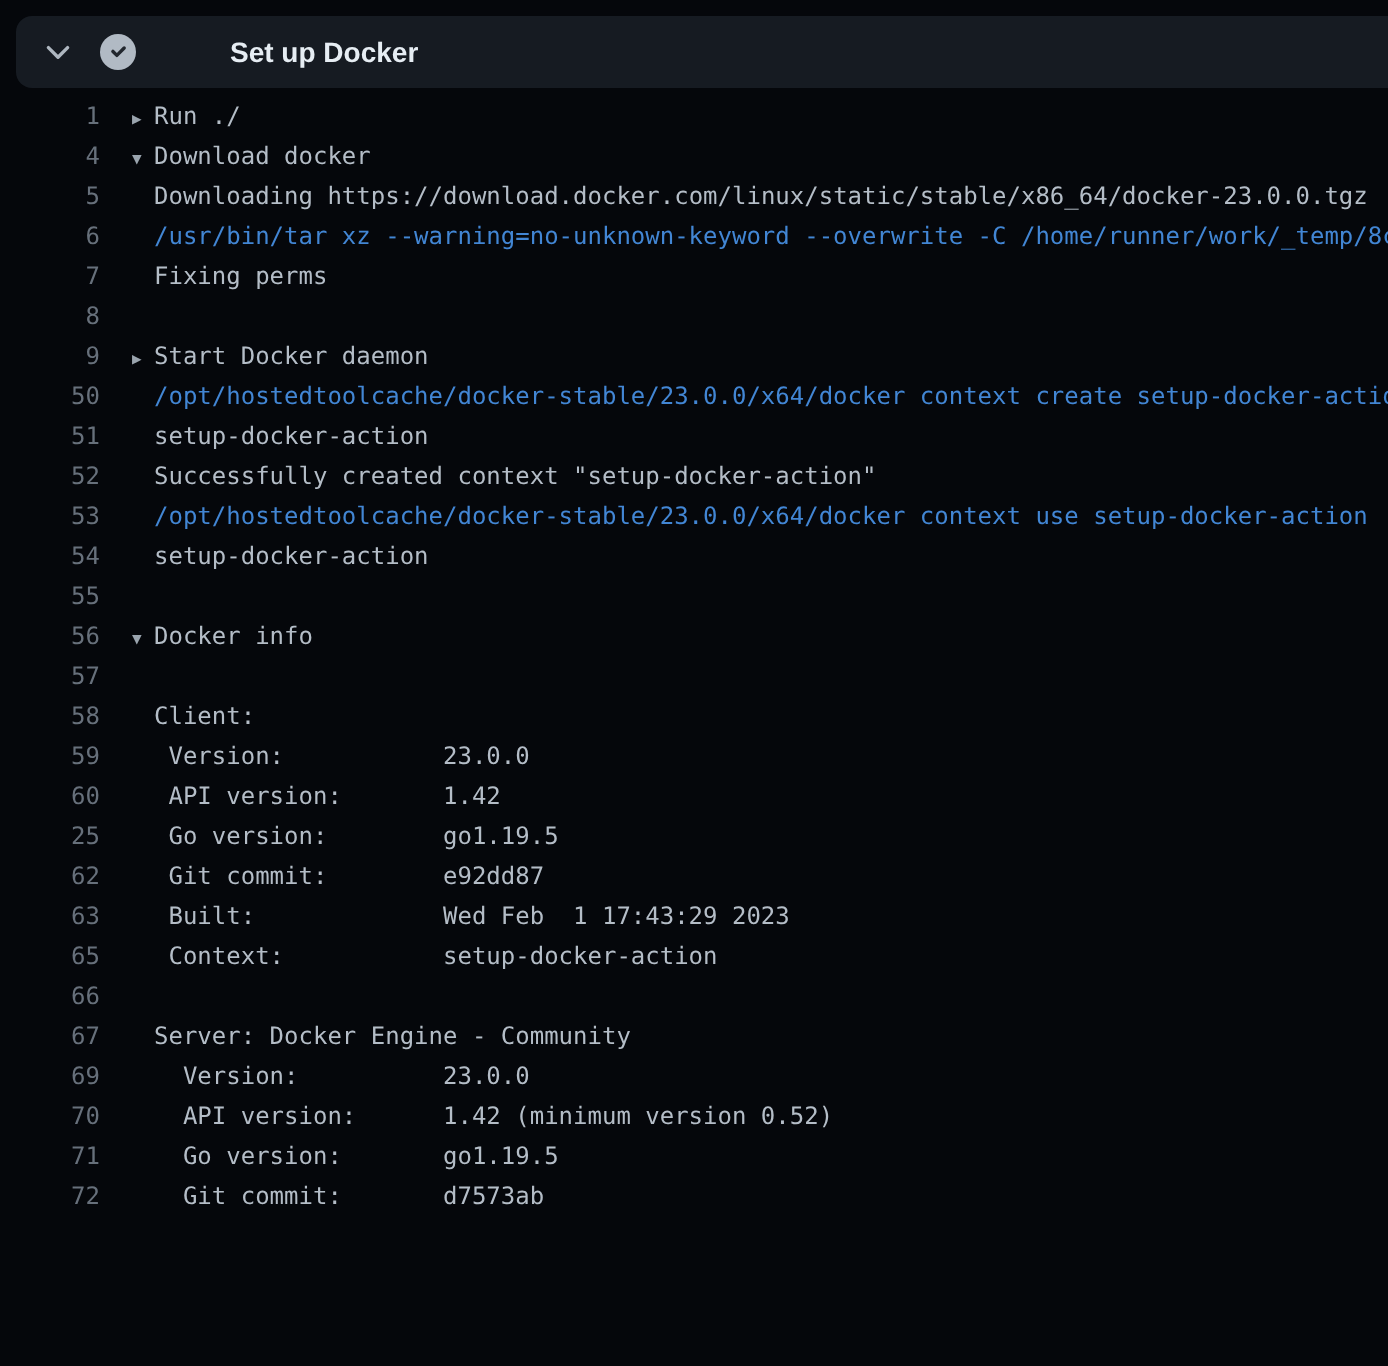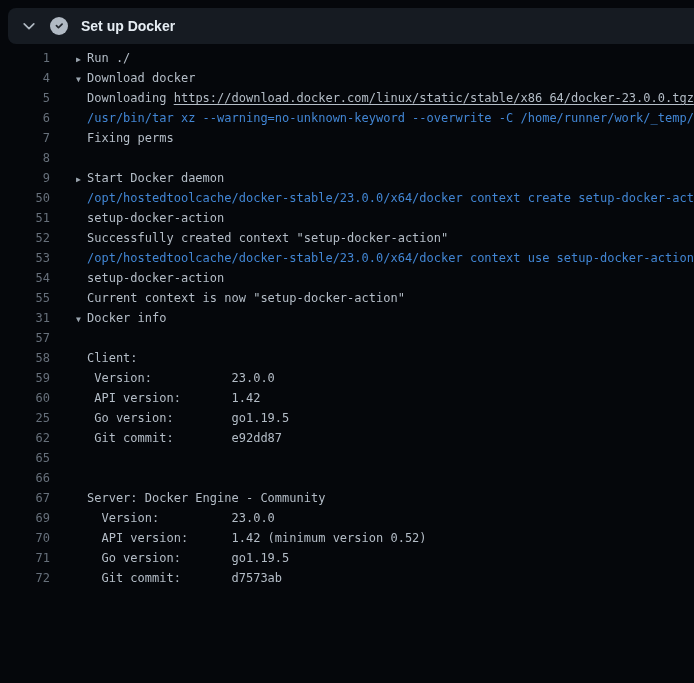--- a/index.html
+++ b/index.html
@@ -32,33 +32,34 @@
   .chevron{
     color:var(--icon-color);
     width:16px;height:16px;flex:none;display:flex;align-items:center;justify-content:center;
   }
   .check-badge{
     width:18px;height:18px;flex:none;display:flex;align-items:center;justify-content:center;
   }
   .step-title{
     font:600 14px "Liberation Sans",sans-serif;
     color:var(--title-color);
+    margin-left:34px;
   }
   .log{
     position:absolute;top:48px;left:0;right:0;
     font:12px/20px "DejaVu Sans Mono",monospace;
   }
   .row{display:flex;height:20px;white-space:pre;align-items:baseline;}
   .row.group{cursor:pointer;}
   .num{flex:none;width:50px;text-align:right;color:var(--line-number-color);cursor:pointer;}
-  .body{flex:none;margin-left:26px;white-space:pre;}
+  .body{flex:none;margin-left:16px;white-space:pre;}
   .arrow{display:inline-block;width:11px;font-size:8px;color:var(--arrow-color);}
   .seg-plain{color:var(--log-text-color);}
   .seg-command{color:var(--command-color);}
-  .seg-link{color:var(--log-text-color);text-decoration:underline;text-underline-offset:2px;cursor:pointer;}
+  .seg-link{color:var(--log-text-color);text-underline-offset:2px;cursor:pointer;}
 </style>
 </head>
 <body>
 
 <div class="step-header">
   <span class="chevron">
     <svg viewBox="0 0 16 16" width="16" height="16" aria-hidden="true">
       <path d="M3.2 5.8 8 10.6l4.8-4.8" fill="none" stroke="currentColor" stroke-width="1.7" stroke-linecap="round" stroke-linejoin="round"></path>
     </svg>
   </span>
@@ -77,28 +78,29 @@
     <div class="row"><span class="num">5</span><span class="body"><span class="arrow"></span><span class="seg-plain">Downloading </span><span class="seg-link">https://download.docker.com/linux/static/stable/x86_64/docker-23.0.0.tgz</span></span></div>
     <div class="row"><span class="num">6</span><span class="body"><span class="arrow"></span><span class="seg-command">/usr/bin/tar xz --warning=no-unknown-keyword --overwrite -C /home/runner/work/_temp/8c91</span></span></div>
     <div class="row"><span class="num">7</span><span class="body"><span class="arrow"></span><span class="seg-plain">Fixing perms</span></span></div>
     <div class="row"><span class="num">8</span></div>
     <div class="row group"><span class="num">9</span><span class="body"><span class="arrow">▶</span><span class="seg-plain">Start Docker daemon</span></span></div>
     <div class="row"><span class="num">50</span><span class="body"><span class="arrow"></span><span class="seg-command">/opt/hostedtoolcache/docker-stable/23.0.0/x64/docker context create setup-docker-action</span></span></div>
     <div class="row"><span class="num">51</span><span class="body"><span class="arrow"></span><span class="seg-plain">setup-docker-action</span></span></div>
     <div class="row"><span class="num">52</span><span class="body"><span class="arrow"></span><span class="seg-plain">Successfully created context "setup-docker-action"</span></span></div>
     <div class="row"><span class="num">53</span><span class="body"><span class="arrow"></span><span class="seg-command">/opt/hostedtoolcache/docker-stable/23.0.0/x64/docker context use setup-docker-action</span></span></div>
     <div class="row"><span class="num">54</span><span class="body"><span class="arrow"></span><span class="seg-plain">setup-docker-action</span></span></div>
-    <div class="row"><span class="num">55</span><span class="body"><span class="arrow"></span><span class="seg-plain">Current context is now "setup-docker-action"</span></span></div>
-    <div class="row group"><span class="num">31</span><span class="body"><span class="arrow">▼</span><span class="seg-plain">Docker info</span></span></div>
+    <div class="row"><span class="num">55</span></div>
+    <div class="row group"><span class="num">56</span><span class="body"><span class="arrow">▼</span><span class="seg-plain">Docker info</span></span></div>
     <div class="row"><span class="num">57</span></div>
     <div class="row"><span class="num">58</span><span class="body"><span class="arrow"></span><span class="seg-plain">Client:</span></span></div>
     <div class="row"><span class="num">59</span><span class="body"><span class="arrow"></span><span class="seg-plain"> Version:           23.0.0</span></span></div>
     <div class="row"><span class="num">60</span><span class="body"><span class="arrow"></span><span class="seg-plain"> API version:       1.42</span></span></div>
     <div class="row"><span class="num">25</span><span class="body"><span class="arrow"></span><span class="seg-plain"> Go version:        go1.19.5</span></span></div>
     <div class="row"><span class="num">62</span><span class="body"><span class="arrow"></span><span class="seg-plain"> Git commit:        e92dd87</span></span></div>
-    <div class="row"><span class="num">65</span></div>
+    <div class="row"><span class="num">63</span><span class="body"><span class="arrow"></span><span class="seg-plain"> Built:             Wed Feb  1 17:43:29 2023</span></span></div>
+    <div class="row"><span class="num">65</span><span class="body"><span class="arrow"></span><span class="seg-plain"> Context:           setup-docker-action</span></span></div>
     <div class="row"><span class="num">66</span><span class="body"><span class="arrow"></span><span class="seg-plain"></span></span></div>
     <div class="row"><span class="num">67</span><span class="body"><span class="arrow"></span><span class="seg-plain">Server: Docker Engine - Community</span></span></div>
     <div class="row"><span class="num">69</span><span class="body"><span class="arrow"></span><span class="seg-plain">  Version:          23.0.0</span></span></div>
     <div class="row"><span class="num">70</span><span class="body"><span class="arrow"></span><span class="seg-plain">  API version:      1.42 (minimum version 0.52)</span></span></div>
     <div class="row"><span class="num">71</span><span class="body"><span class="arrow"></span><span class="seg-plain">  Go version:       go1.19.5</span></span></div>
     <div class="row"><span class="num">72</span><span class="body"><span class="arrow"></span><span class="seg-plain">  Git commit:       d7573ab</span></span></div>
   </div>
 
 </body></html>

